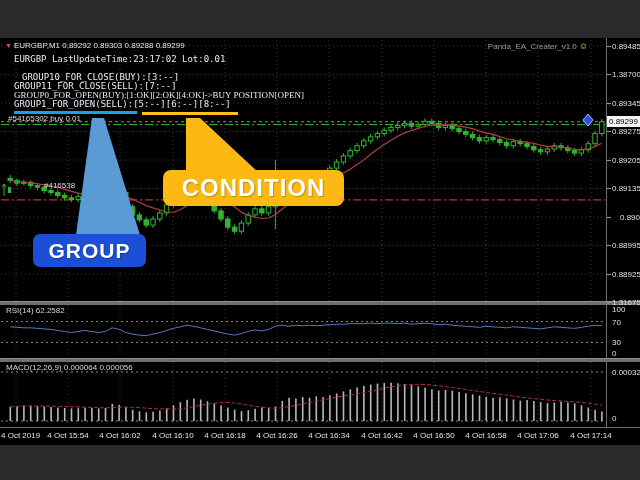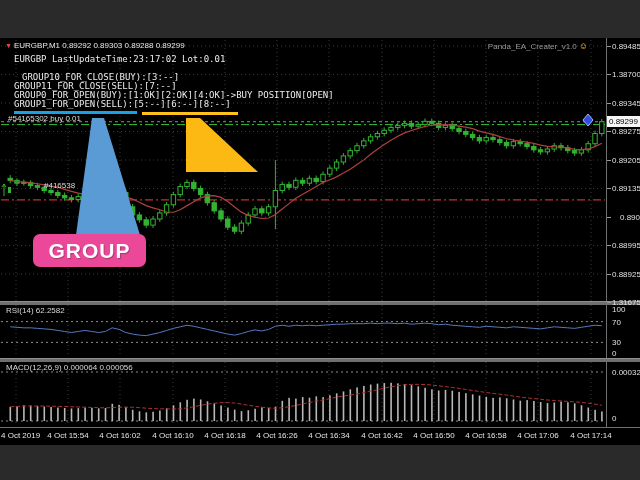--- a/index.html
+++ b/index.html
@@ -371,21 +371,21 @@
   </div>
 
   <div class="ea-name">
     <span>Panda_EA_Creater_v1.0</span><span class="smiley">☺</span>
   </div>
 
   <div id="overlay-lines">
       <div class="ov-line" style="top: 54px;">EURGBP LastUpdateTime:23:17:02 Lot:0.01</div>
       <div class="ov-line" style="top: 72px; padding-left: 8px;">GROUP10_FOR_CLOSE(BUY):[3:--]</div>
       <div class="ov-line" style="top: 81px;">GROUP11_FOR_CLOSE(SELL):[7:--]</div>
-      <div class="ov-line" style="top: 90px;">GROUP0_FOR_OPEN(BUY):[1:OK][2:OK][4:OK]-&gt;BUY POSITION[OPEN]</div>
+      <div class="ov-line" style="top: 90px; font-family: Liberation Serif, serif;">GROUP0_FOR_OPEN(BUY):[1:OK][2:OK][4:OK]-&gt;BUY POSITION[OPEN]</div>
       <div class="ov-line" style="top: 99px;">GROUP1_FOR_OPEN(SELL):[5:--][6:--][8:--]</div>
     </div>
 
   <div class="underline u-blue" style="background: rgb(27, 160, 232);"></div>
   <div class="underline u-yellow" style="background: rgb(255, 194, 28);"></div>
 
   <div class="order-label">#54165302 buy 0.01</div>
   <div class="order-label2">#416538</div>
 
   <div class="ind-label rsi-label">RSI(14) 62.2582</div>
@@ -440,16 +440,19 @@
       <div class="ttick" style="left: 538px;">4 Oct 17:06</div>
       <div class="ttick" style="left: 591px;">4 Oct 17:14</div>
     </div>
 
   <div class="price-tag">0.89299</div>
 
   <svg id="callout-svg" viewBox="0 0 640 480">
       <polygon points="92,118 104,118 140,235 76,235" fill="#5b9bd5"></polygon>
       <polygon points="186,118 200,118 258,172 186,172" fill="#fdb913"></polygon>
     </svg>
-  <div class="callout co-group" style="background: #ec4899;">
+  <div class="callout co-group" style="background: #1d4ed8;">
     <span>GROUP</span>
   </div>
+  <div class="callout co-cond" style="background: rgb(253, 185, 19);">
+    <span>CONDITION</span>
+  </div>
 </div>
 
 </body></html>

